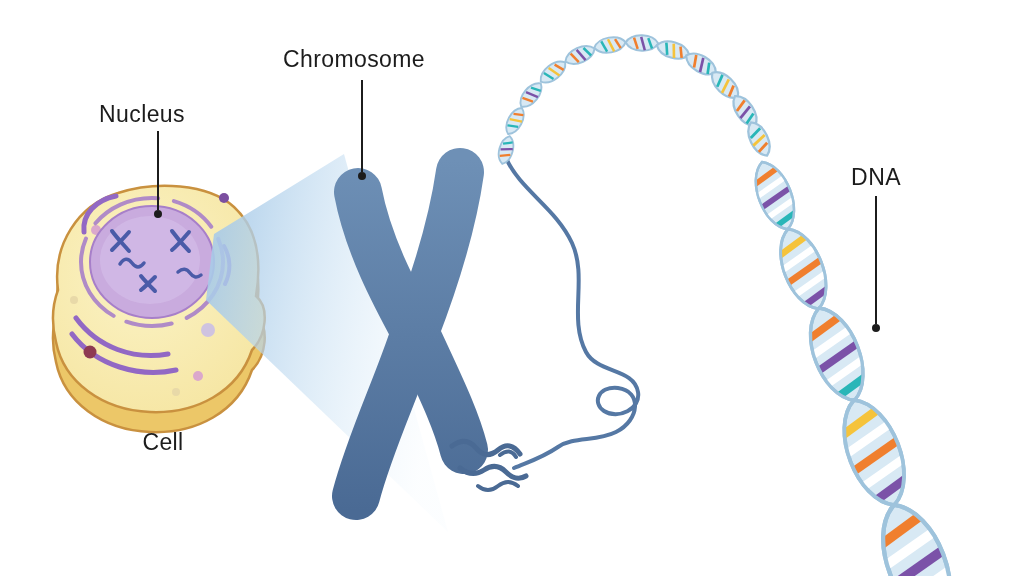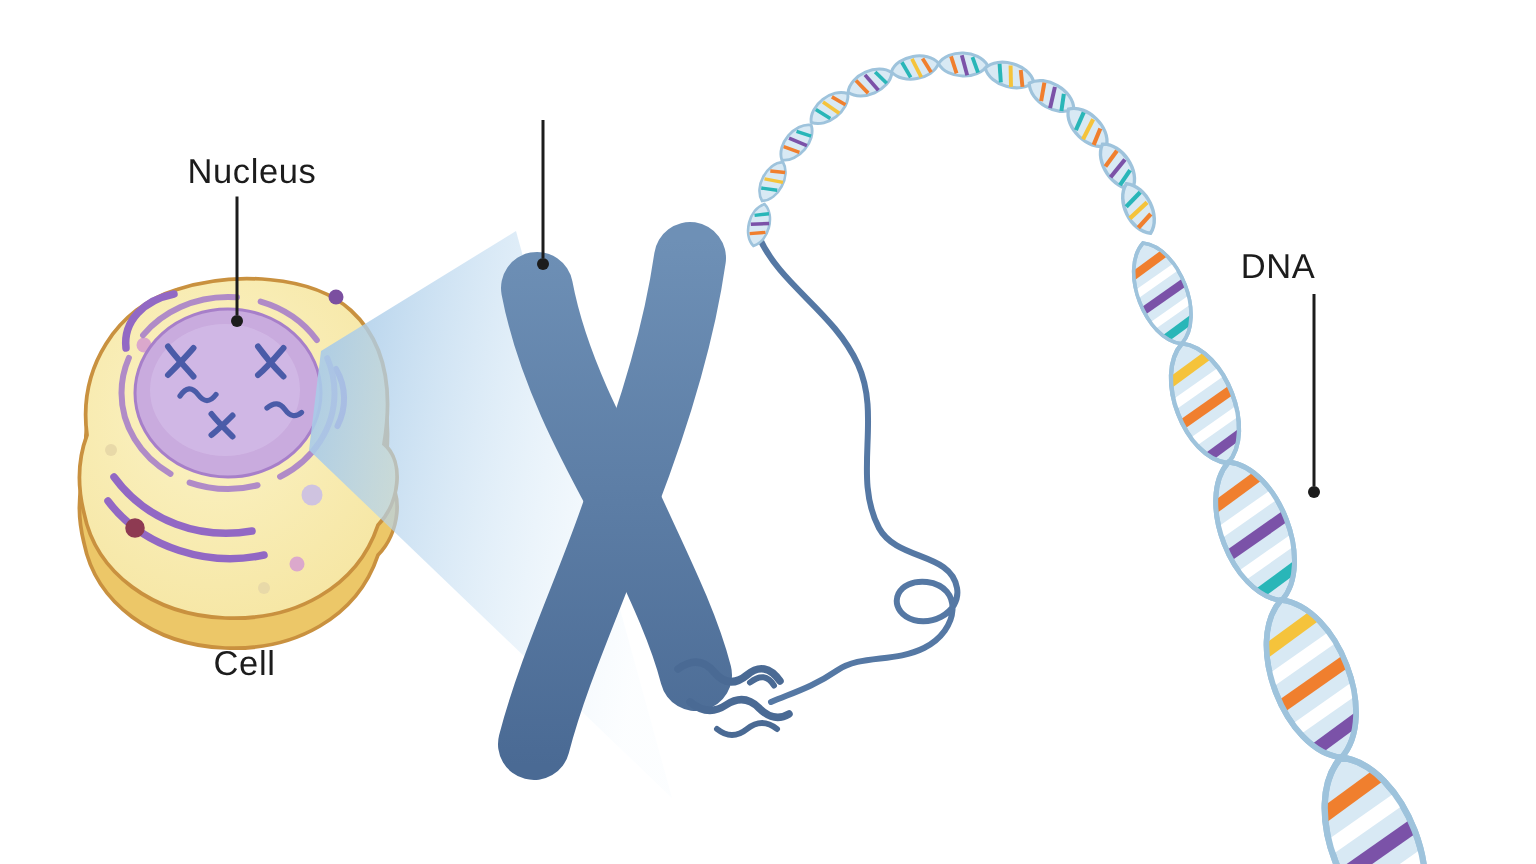--- a/index.html
+++ b/index.html
@@ -174,17 +174,18 @@
     <g style="stroke:var(--pointer-line,#1C1C1C)" stroke-width="2">
       <line x1="158" y1="131" x2="158" y2="210"></line>
       <circle cx="158" cy="214" r="4" stroke="none" style="fill:var(--pointer-line,#1C1C1C)"></circle>
       <line x1="362" y1="80" x2="362" y2="172"></line>
       <circle cx="362" cy="176" r="4" stroke="none" style="fill:var(--pointer-line,#1C1C1C)"></circle>
       <line x1="876" y1="196" x2="876" y2="324"></line>
       <circle cx="876" cy="328" r="4" stroke="none" style="fill:var(--pointer-line,#1C1C1C)"></circle>
     </g>
   </svg>
 
-  <div class="label" style="left:168px; top:101px">Nucleus</div>
+  <div class="label" style="left:142px; top:101px">Nucleus</div>
+  <div class="label" style="left:354px; top:46px">Chromosome</div>
   <div class="label" style="left:163px; top:429px">Cell</div>
-  <div class="label" style="left:852px; top:164px">DNA</div>
+  <div class="label" style="left:876px; top:164px">DNA</div>
 
 </div>
 
 </body></html>

